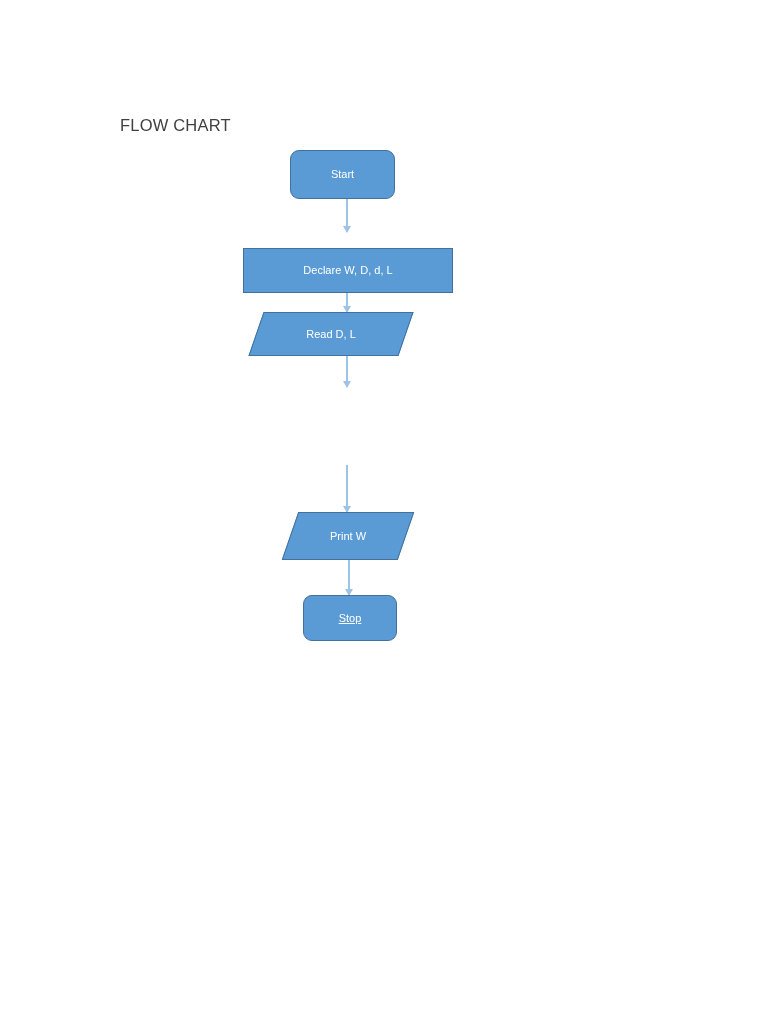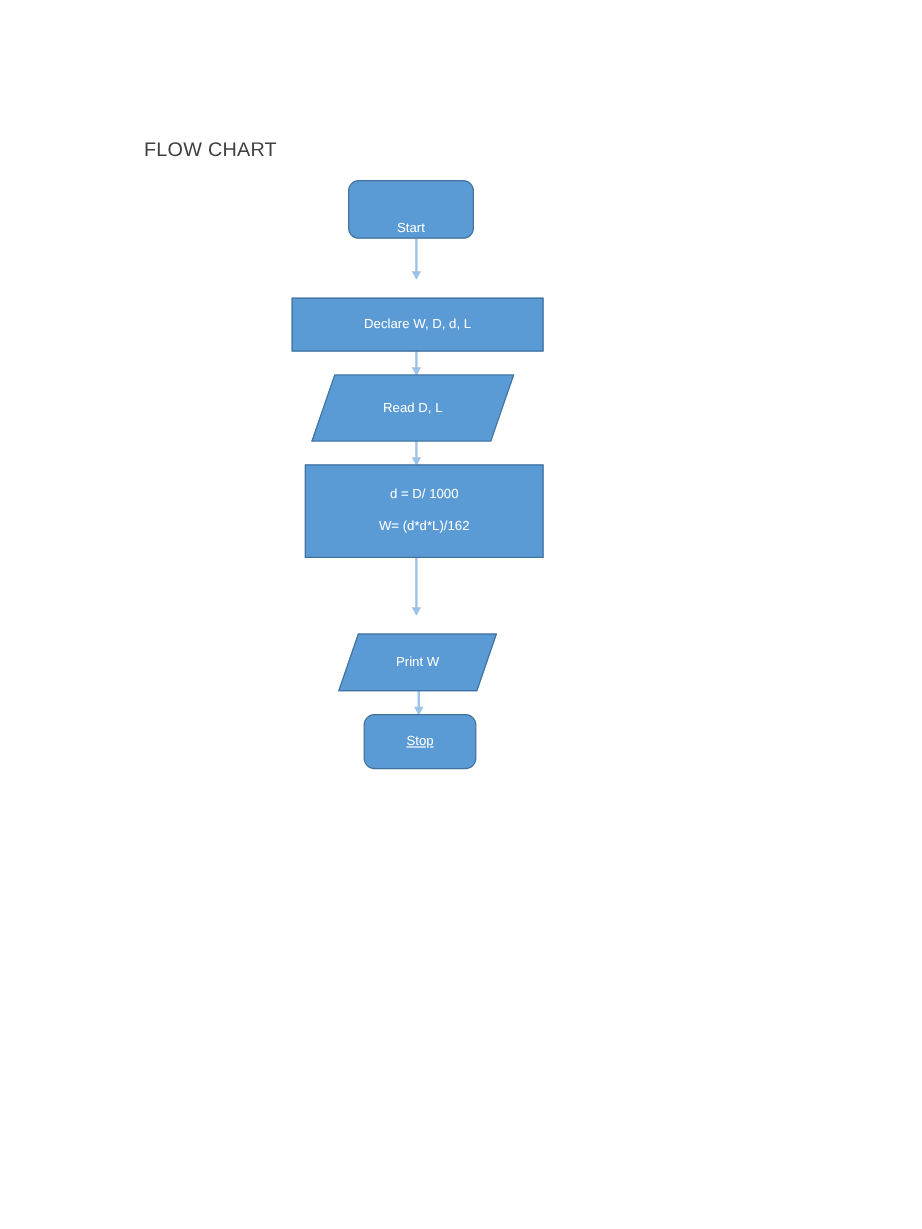--- a/index.html
+++ b/index.html
@@ -123,37 +123,33 @@
       </div>
       <div class="connector" style="left: 346px; top: 356px; height: 31px;">
         <span class="arrowhead"></span>
       </div>
       <div class="connector" style="left: 346px; top: 465px; height: 47px;">
         <span class="arrowhead"></span>
       </div>
       <div class="connector" style="left: 348px; top: 560px; height: 35px;">
         <span class="arrowhead"></span>
       </div>
-      <div class="node terminator" style="left: 290px; top: 150px; width: 105px; height: 49px; justify-content: flex-end;">
+      <div class="node terminator" style="left: 290px; top: 150px; width: 105px; height: 49px;">
         <div class="line">Start</div>
       </div>
       <div class="node process" style="left: 243px; top: 232px; width: 210px; height: 45px; margin-top: 16px;">
         <div class="line">Declare W, D, d, L</div>
       </div>
-      <div class="node io" style="left: 269px; top: 312px; width: 150px; height: 56px;">
+      <div class="node io" style="left: 256px; top: 312px; width: 150px; height: 44px;">
         <div class="io-shape"></div>
         <div class="io-label">
           <div class="line">Read D, L</div>
         </div>
       </div>
-      <div class="node process" style="left: 254px; top: 387px; width: 199px; height: 78px;">
-        <div class="line">d = D/ 1000</div>
-        <div class="line">W= (d*d*L)/162</div>
-      </div>
-      <div class="node io" style="left: 290px; top: 512px; width: 116px; height: 48px; margin-top: 16px;">
+      <div class="node io" style="left: 290px; top: 512px; width: 116px; height: 48px;">
         <div class="io-shape"></div>
         <div class="io-label">
           <div class="line">Print W</div>
         </div>
       </div>
       <div class="node terminator" style="left: 303px; top: 595px; width: 94px; height: 46px; text-decoration: underline;">
         <div class="line">Stop</div>
       </div>
     </div>
 

